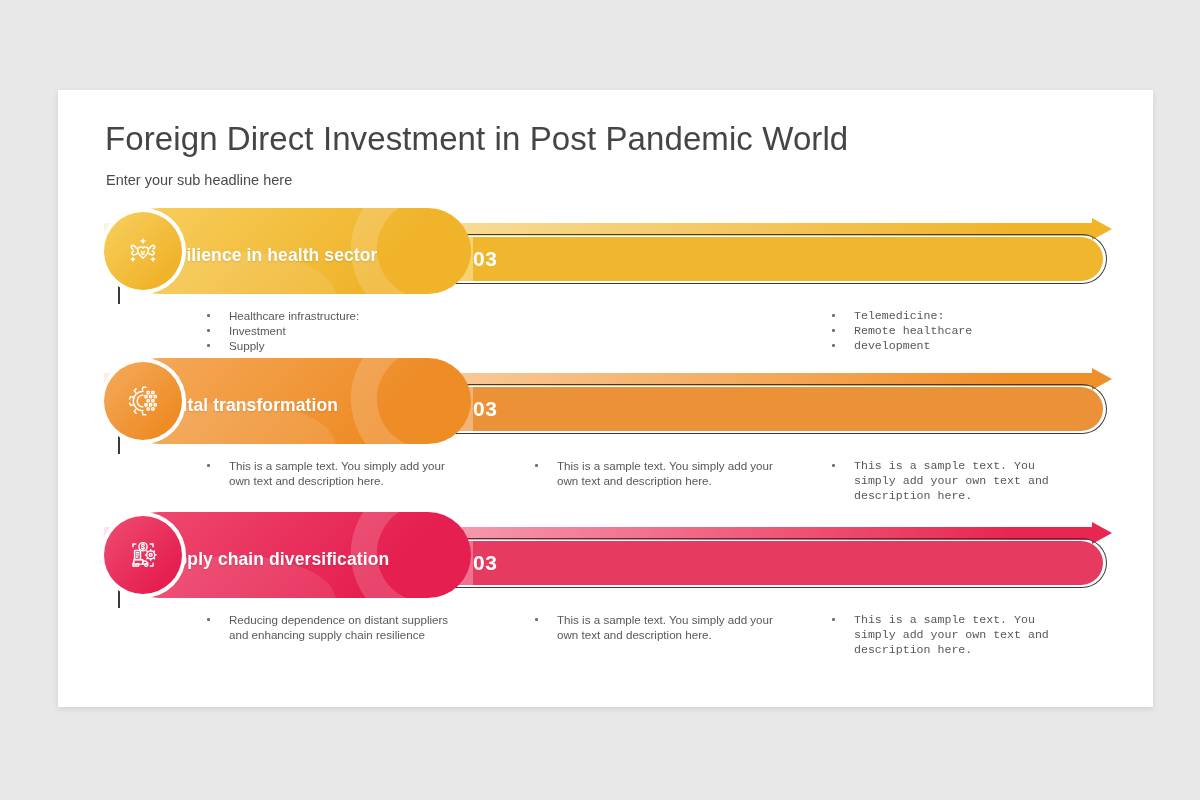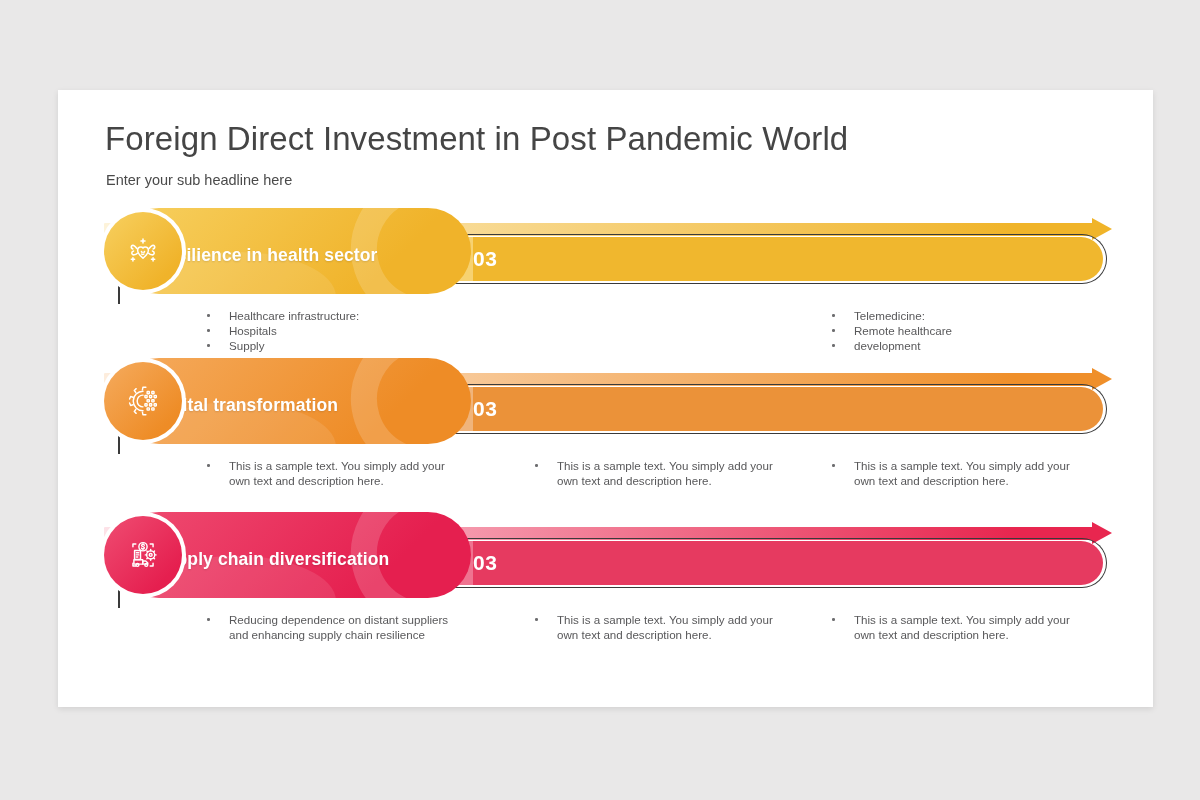--- a/index.html
+++ b/index.html
@@ -215,21 +215,21 @@
     height: 60px;
   }
   .bcol {
     position: absolute;
     top: 0;
     width: 250px;
     display: flex;
   }
   .bcol-0 { left: 145px; }
   .bcol-1 { left: 473px; }
-  .bcol-2 { left: 770px; }
+  .bcol-2 { left: 770px; font-family: Liberation Mono, monospace; }
   .b-list {
     list-style: none;
     margin: 0;
     padding: 0;
     width: 100%;
   }
   .b-item {
     position: relative;
     padding-left: 26px;
     font-size: 11.6px;
@@ -290,21 +290,21 @@
             <path d="M30.4 21.4c1-1.4 2.1-2.6 3.3-3.1 1.2-.5 2.3.1 2.5 1.2.2 1.1-.5 2-1.6 2.3M33.8 24c1.1.2 1.9 1 1.9 2.1 0 1.2-1.1 2.1-2.4 1.9-1.4-.2-2.6-.9-3.4-1.7"></path>
             <path d="M24 11.5v4.2M21.9 13.6h4.2"></path>
             <path d="M13.5 31v3.4M11.8 32.7h3.4"></path>
             <path d="M34.5 31v3.4M32.8 32.7h3.4"></path>
           </svg>
         </div>
         <div class="bullet-cols">
           <div class="bcol bcol-0">
             <ul class="b-list">
               <li class="b-item">Healthcare infrastructure:</li>
-              <li class="b-item">Hospitals</li>
+              <li class="b-item">Investment</li>
               <li class="b-item">Supply</li>
             </ul>
           </div>
           <div class="bcol bcol-2">
             <ul class="b-list">
               <li class="b-item">Telemedicine:</li>
               <li class="b-item">Remote healthcare</li>
               <li class="b-item">development</li>
             </ul>
           </div>

